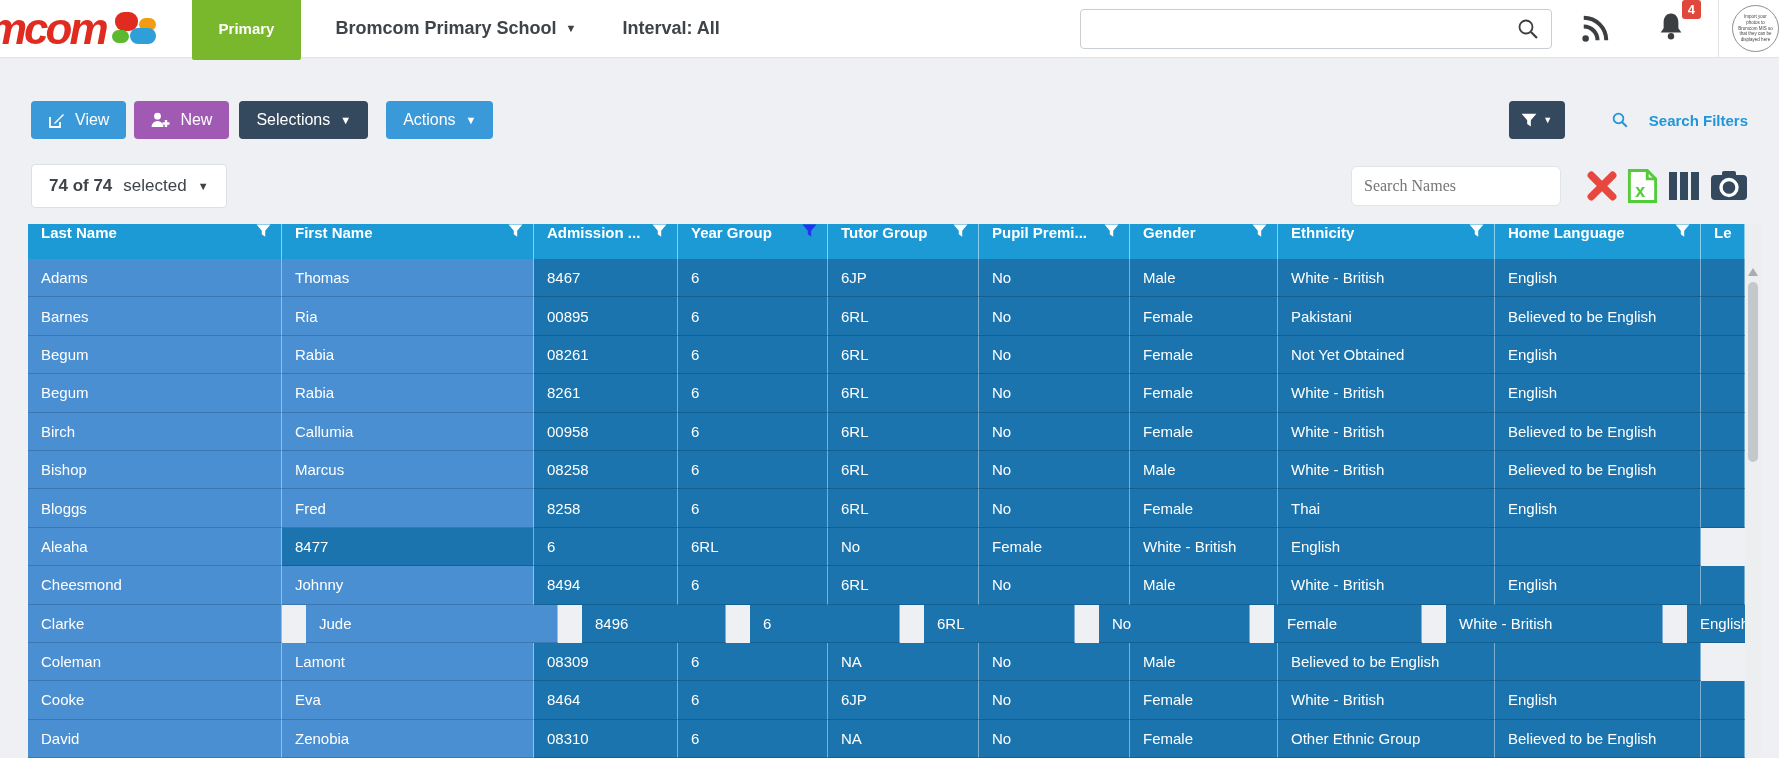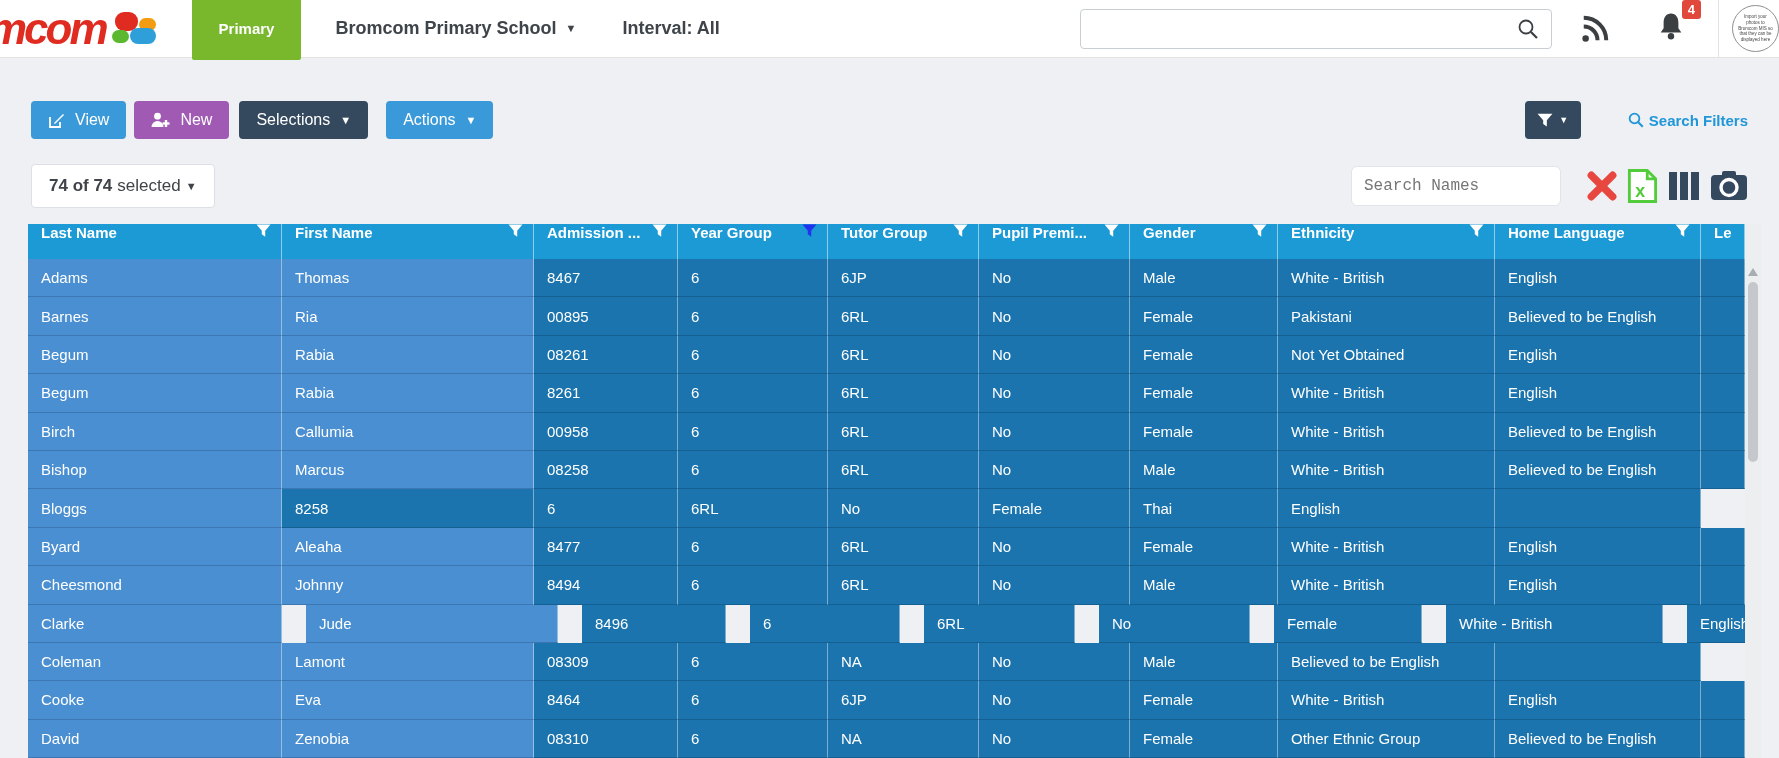--- a/index.html
+++ b/index.html
@@ -44,30 +44,30 @@
   .btn{height:38px;border-radius:4px;color:#fff;font-size:16px;display:flex;align-items:center;
     gap:10px;padding:0 17px;border:none;cursor:pointer;font-family:inherit}
   .btn .caret{color:#fff}
   .btn-view{background:var(--c-blue-btn);margin-right:8px}
   .btn-new{background:var(--c-purple-btn);margin-right:10px}
   .btn-selections{background:var(--c-dark-btn);margin-right:18px}
   .btn-actions{background:var(--c-blue-btn)}
   .toolbar-right{margin-left:auto;display:flex;align-items:center}
   .btn-filter{background:var(--c-dark-btn);width:56px;justify-content:center;gap:6px;padding:0}
   .search-filters{margin-left:46px;color:var(--c-link);font-weight:bold;font-size:15px;
-    display:flex;gap:4px;align-items:center;cursor:pointer}
+    display:flex;gap:20px;align-items:center;cursor:pointer}
 
   
   .selrow{position:absolute;top:162px;left:31px;width:1717px;height:48px;display:flex;align-items:center}
   .selbox{height:44px;background:#fff;border:1px solid #dcdfe3;border-radius:4px;display:flex;
-    align-items:center;gap:5px;padding:0 17px;font-size:17px;color:#3e4449;cursor:pointer}
+    align-items:center;gap:11px;padding:0 17px;font-size:17px;color:#3e4449;cursor:pointer}
   .selcount{font-weight:bold}
   .selrow-right{margin-left:auto;display:flex;align-items:center}
   .namesearch{width:210px;height:40px;border:1px solid #e1e4e8;border-radius:6px;padding:0 12px;
-    font-size:16px;color:#7f1d1d;outline:none;font-family:Liberation Mono, monospace;margin-right:16px}
+    font-size:16px;color:#7f1d1d;outline:none;font-family:Liberation Serif, serif;margin-right:16px}
   .tool-icon{margin-left:9px;cursor:pointer;display:flex;align-items:center}
 
   
   .grid{position:absolute;left:28px;top:224px;width:1717px;height:534px;overflow:hidden}
   #grid-header-row{display:grid;height:35px}
   .hcell{background:var(--c-head);color:#fff;font-weight:bold;font-size:15px;display:flex;
     align-items:flex-start;padding:0 10px 0 13px;border-right:1px solid rgba(255,255,255,.5);
     white-space:nowrap;overflow:hidden;cursor:pointer}
   .hlabel{overflow:hidden;text-overflow:clip;white-space:nowrap}
   .funnel{margin-left:auto;width:15px;height:14px;flex:none}
@@ -339,31 +339,31 @@
         <div class="gcell">6</div>
         <div class="gcell">6RL</div>
         <div class="gcell">No</div>
         <div class="gcell">Male</div>
         <div class="gcell">White - British</div>
         <div class="gcell">Believed to be English</div>
         <div class="gcell"></div>
       </div>
       <div class="grow" style="grid-template-columns: 254px 252px 144px 150px 151px 151px 148px 217px 206px 44px;">
         <div class="gcell frozen">Bloggs</div>
+        <div class="gcell frozen">Fred</div>
         <div class="gcell">8258</div>
         <div class="gcell">6</div>
         <div class="gcell">6RL</div>
         <div class="gcell">No</div>
         <div class="gcell">Female</div>
         <div class="gcell">Thai</div>
         <div class="gcell">English</div>
         <div class="gcell"></div>
       </div>
       <div class="grow" style="grid-template-columns: 254px 252px 144px 150px 151px 151px 148px 217px 206px 44px;">
-        <div class="gcell frozen">Byard</div>
         <div class="gcell frozen">Aleaha</div>
         <div class="gcell">8477</div>
         <div class="gcell">6</div>
         <div class="gcell">6RL</div>
         <div class="gcell">No</div>
         <div class="gcell">Female</div>
         <div class="gcell">White - British</div>
         <div class="gcell">English</div>
         <div class="gcell"></div>
       </div>

